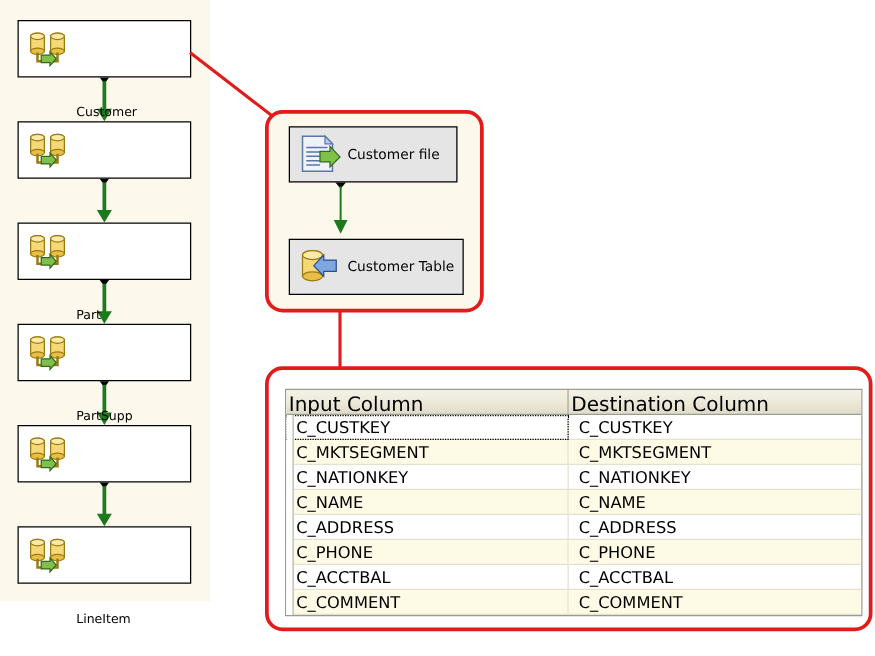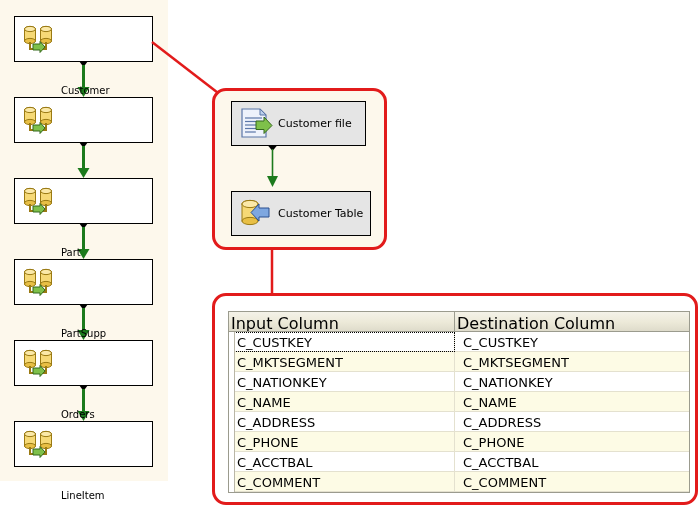--- a/index.html
+++ b/index.html
@@ -245,21 +245,20 @@
         <ellipse cx="8" cy="18" rx="5.5" ry="2.6" fill="#e8bf45" stroke="#9a7a13" stroke-width="1"></ellipse>
         <ellipse cx="8" cy="6" rx="5.5" ry="2.6" fill="#fbe9a8" stroke="#9a7a13" stroke-width="1"></ellipse>
         <ellipse cx="24" cy="6" rx="5.5" ry="2.6" fill="#f2cd5c" stroke="#9a7a13" stroke-width="1"></ellipse>
         <rect x="18.5" y="6" width="11" height="12" fill="#f6d976" stroke="#9a7a13" stroke-width="1"></rect>
         <ellipse cx="24" cy="18" rx="5.5" ry="2.6" fill="#e8bf45" stroke="#9a7a13" stroke-width="1"></ellipse>
         <ellipse cx="24" cy="6" rx="5.5" ry="2.6" fill="#fbe9a8" stroke="#9a7a13" stroke-width="1"></ellipse>
         <path d="M8 19 L8 26 L24 26 L24 19" fill="none" stroke="#9a7a13" stroke-width="2"></path>
         <polygon points="11,21 18,21 18,18.5 23,24 18,29.5 18,27 11,27" fill="#7ec04a" stroke="#35691c" stroke-width="1"></polygon>
       </svg>
     </span>
-    <span class="label">Orders</span>
   </div>
 
   <div class="task-box" style="left:14px;top:421px;">
     <span class="icon">
       <svg width="34" height="34" viewBox="0 0 34 34">
         <ellipse cx="8" cy="6" rx="5.5" ry="2.6" fill="#f2cd5c" stroke="#9a7a13" stroke-width="1"></ellipse>
         <rect x="2.5" y="6" width="11" height="12" fill="#f6d976" stroke="#9a7a13" stroke-width="1"></rect>
         <ellipse cx="8" cy="18" rx="5.5" ry="2.6" fill="#e8bf45" stroke="#9a7a13" stroke-width="1"></ellipse>
         <ellipse cx="8" cy="6" rx="5.5" ry="2.6" fill="#fbe9a8" stroke="#9a7a13" stroke-width="1"></ellipse>
         <ellipse cx="24" cy="6" rx="5.5" ry="2.6" fill="#f2cd5c" stroke="#9a7a13" stroke-width="1"></ellipse>

